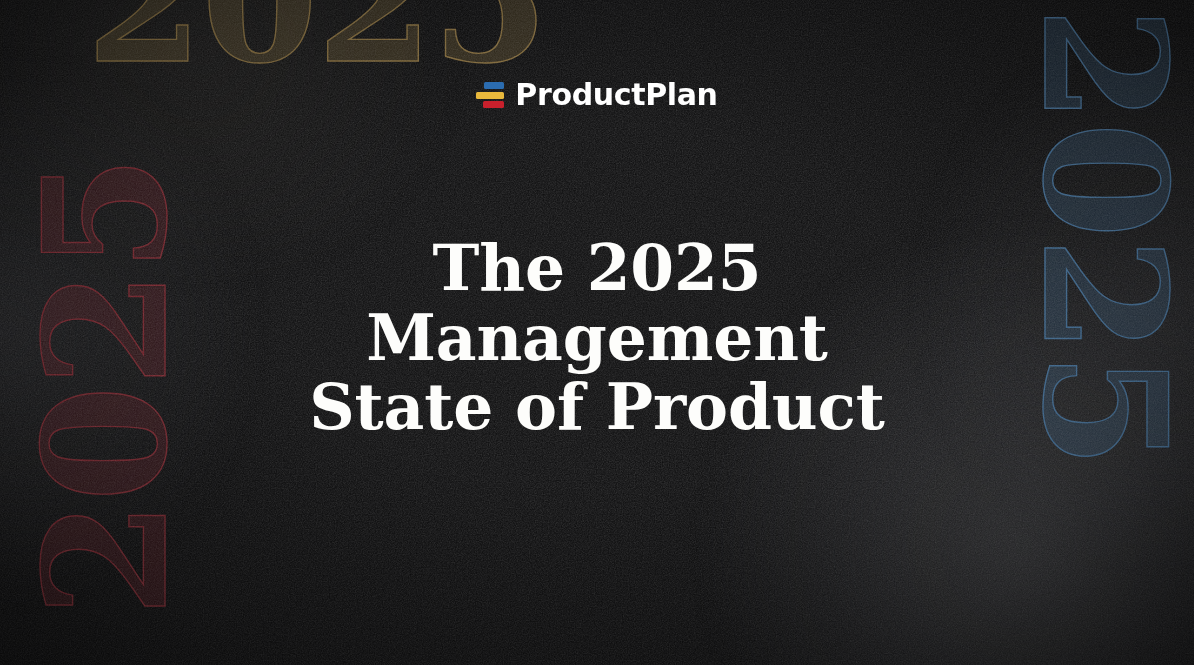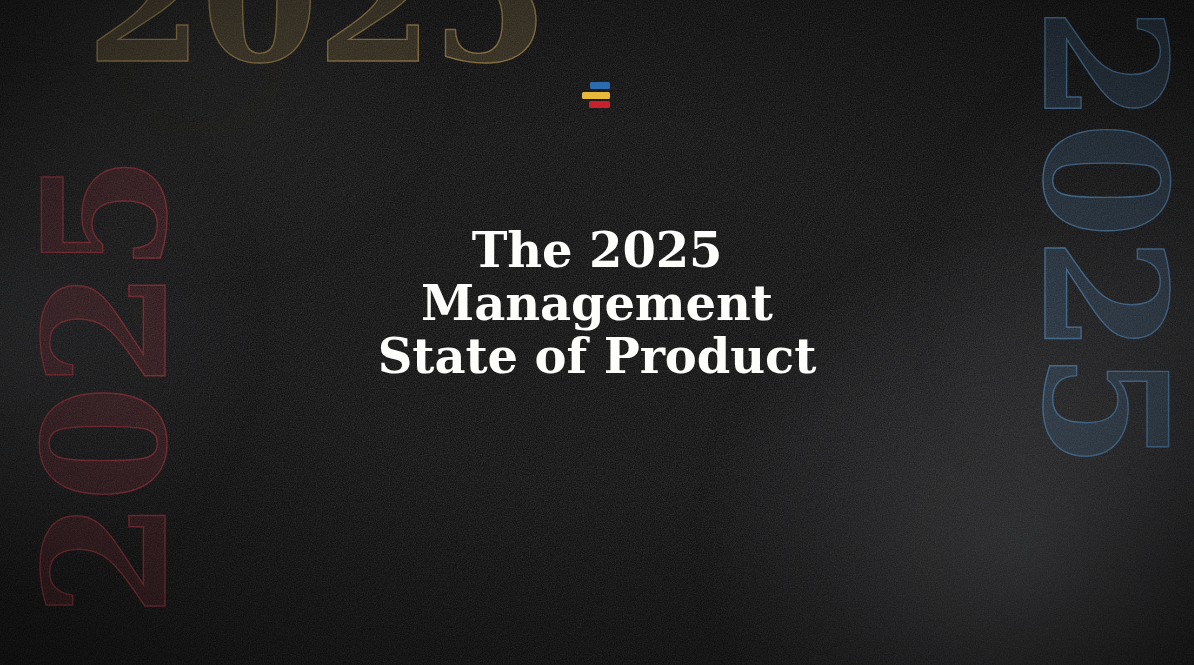--- a/index.html
+++ b/index.html
@@ -205,21 +205,21 @@
 
   .headline {
     position: absolute;
     left: 0;
     right: 0;
     top: 192px;
     text-align: center;
     color: #fdfdfb;
     font-family: "DejaVu Serif", "Liberation Serif", serif;
     font-weight: 700;
-    font-size: 48px;
+    font-size: 63px;
     line-height: 1.10;
     letter-spacing: -0.002em;
   }
   .headline .line { display: block; }
 </style>
 </head>
 <body>
 
 <div id="slide">
 
@@ -245,20 +245,21 @@
   </svg>
 
   <div class="vignette"></div>
 
   <div class="logo">
     <div class="logo-mark">
       <div class="bar bar-blue"></div>
       <div class="bar bar-gold"></div>
       <div class="bar bar-red"></div>
     </div>
+    <div class="logo-word">ProductPlan</div>
   </div>
 
   <h1 class="headline">
     <span class="line">The 2025</span>
     <span class="line">Management</span>
     <span class="line">State of Product</span>
   </h1>
 
 </div>
 

